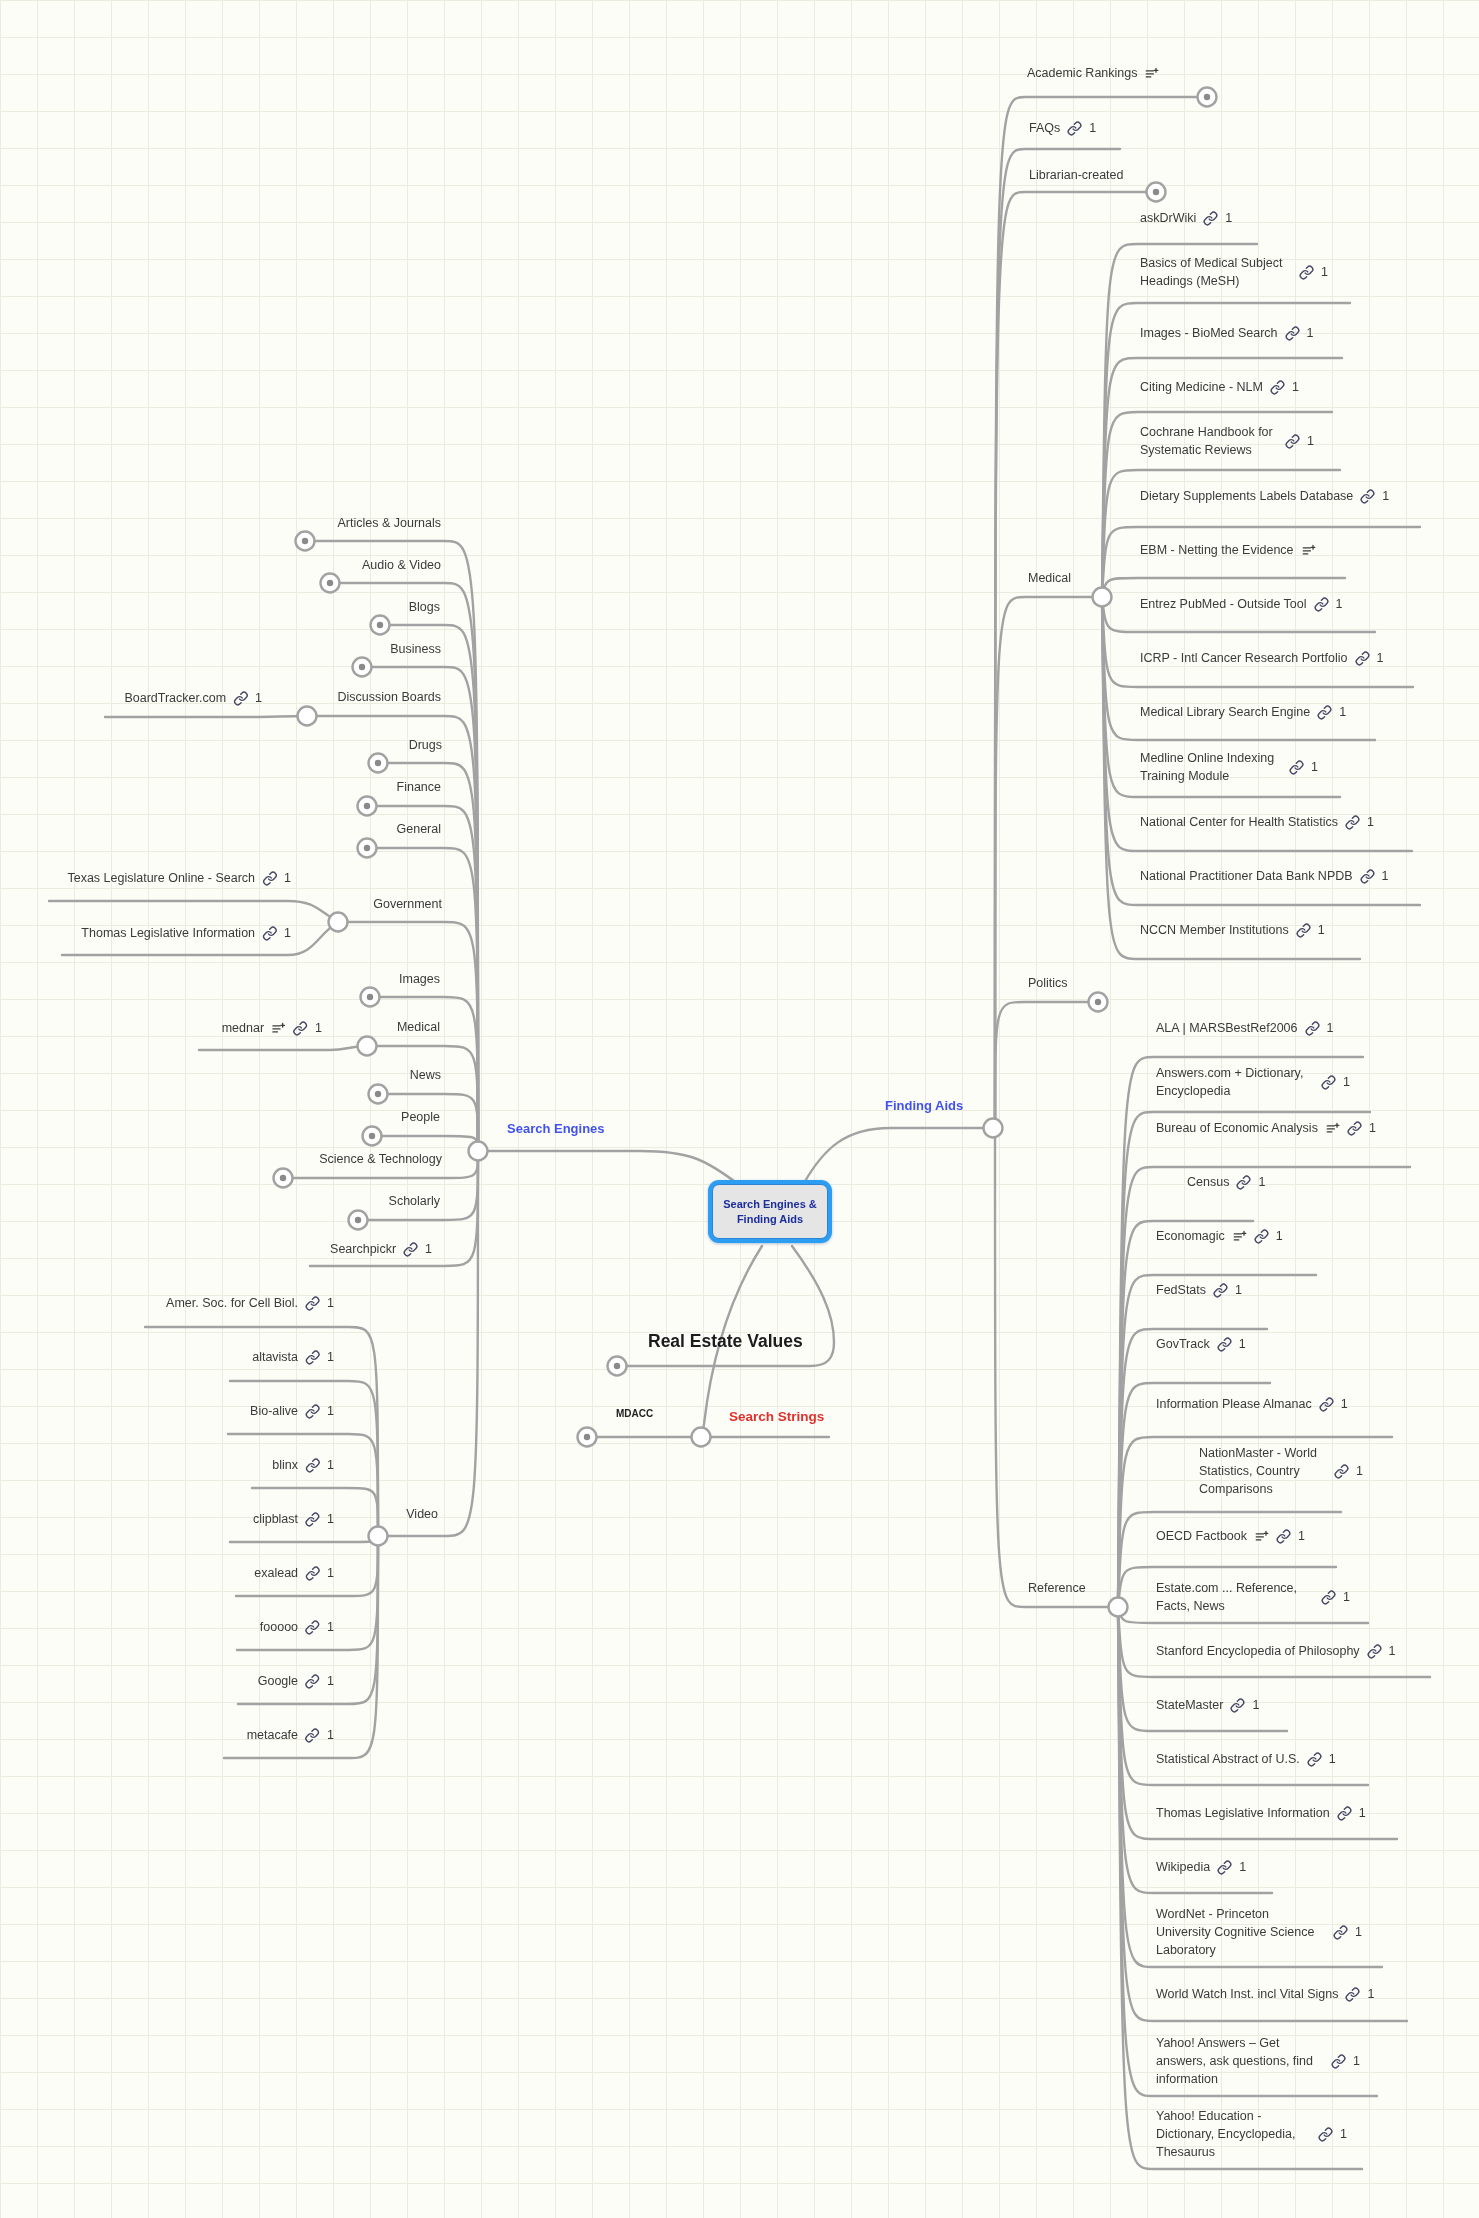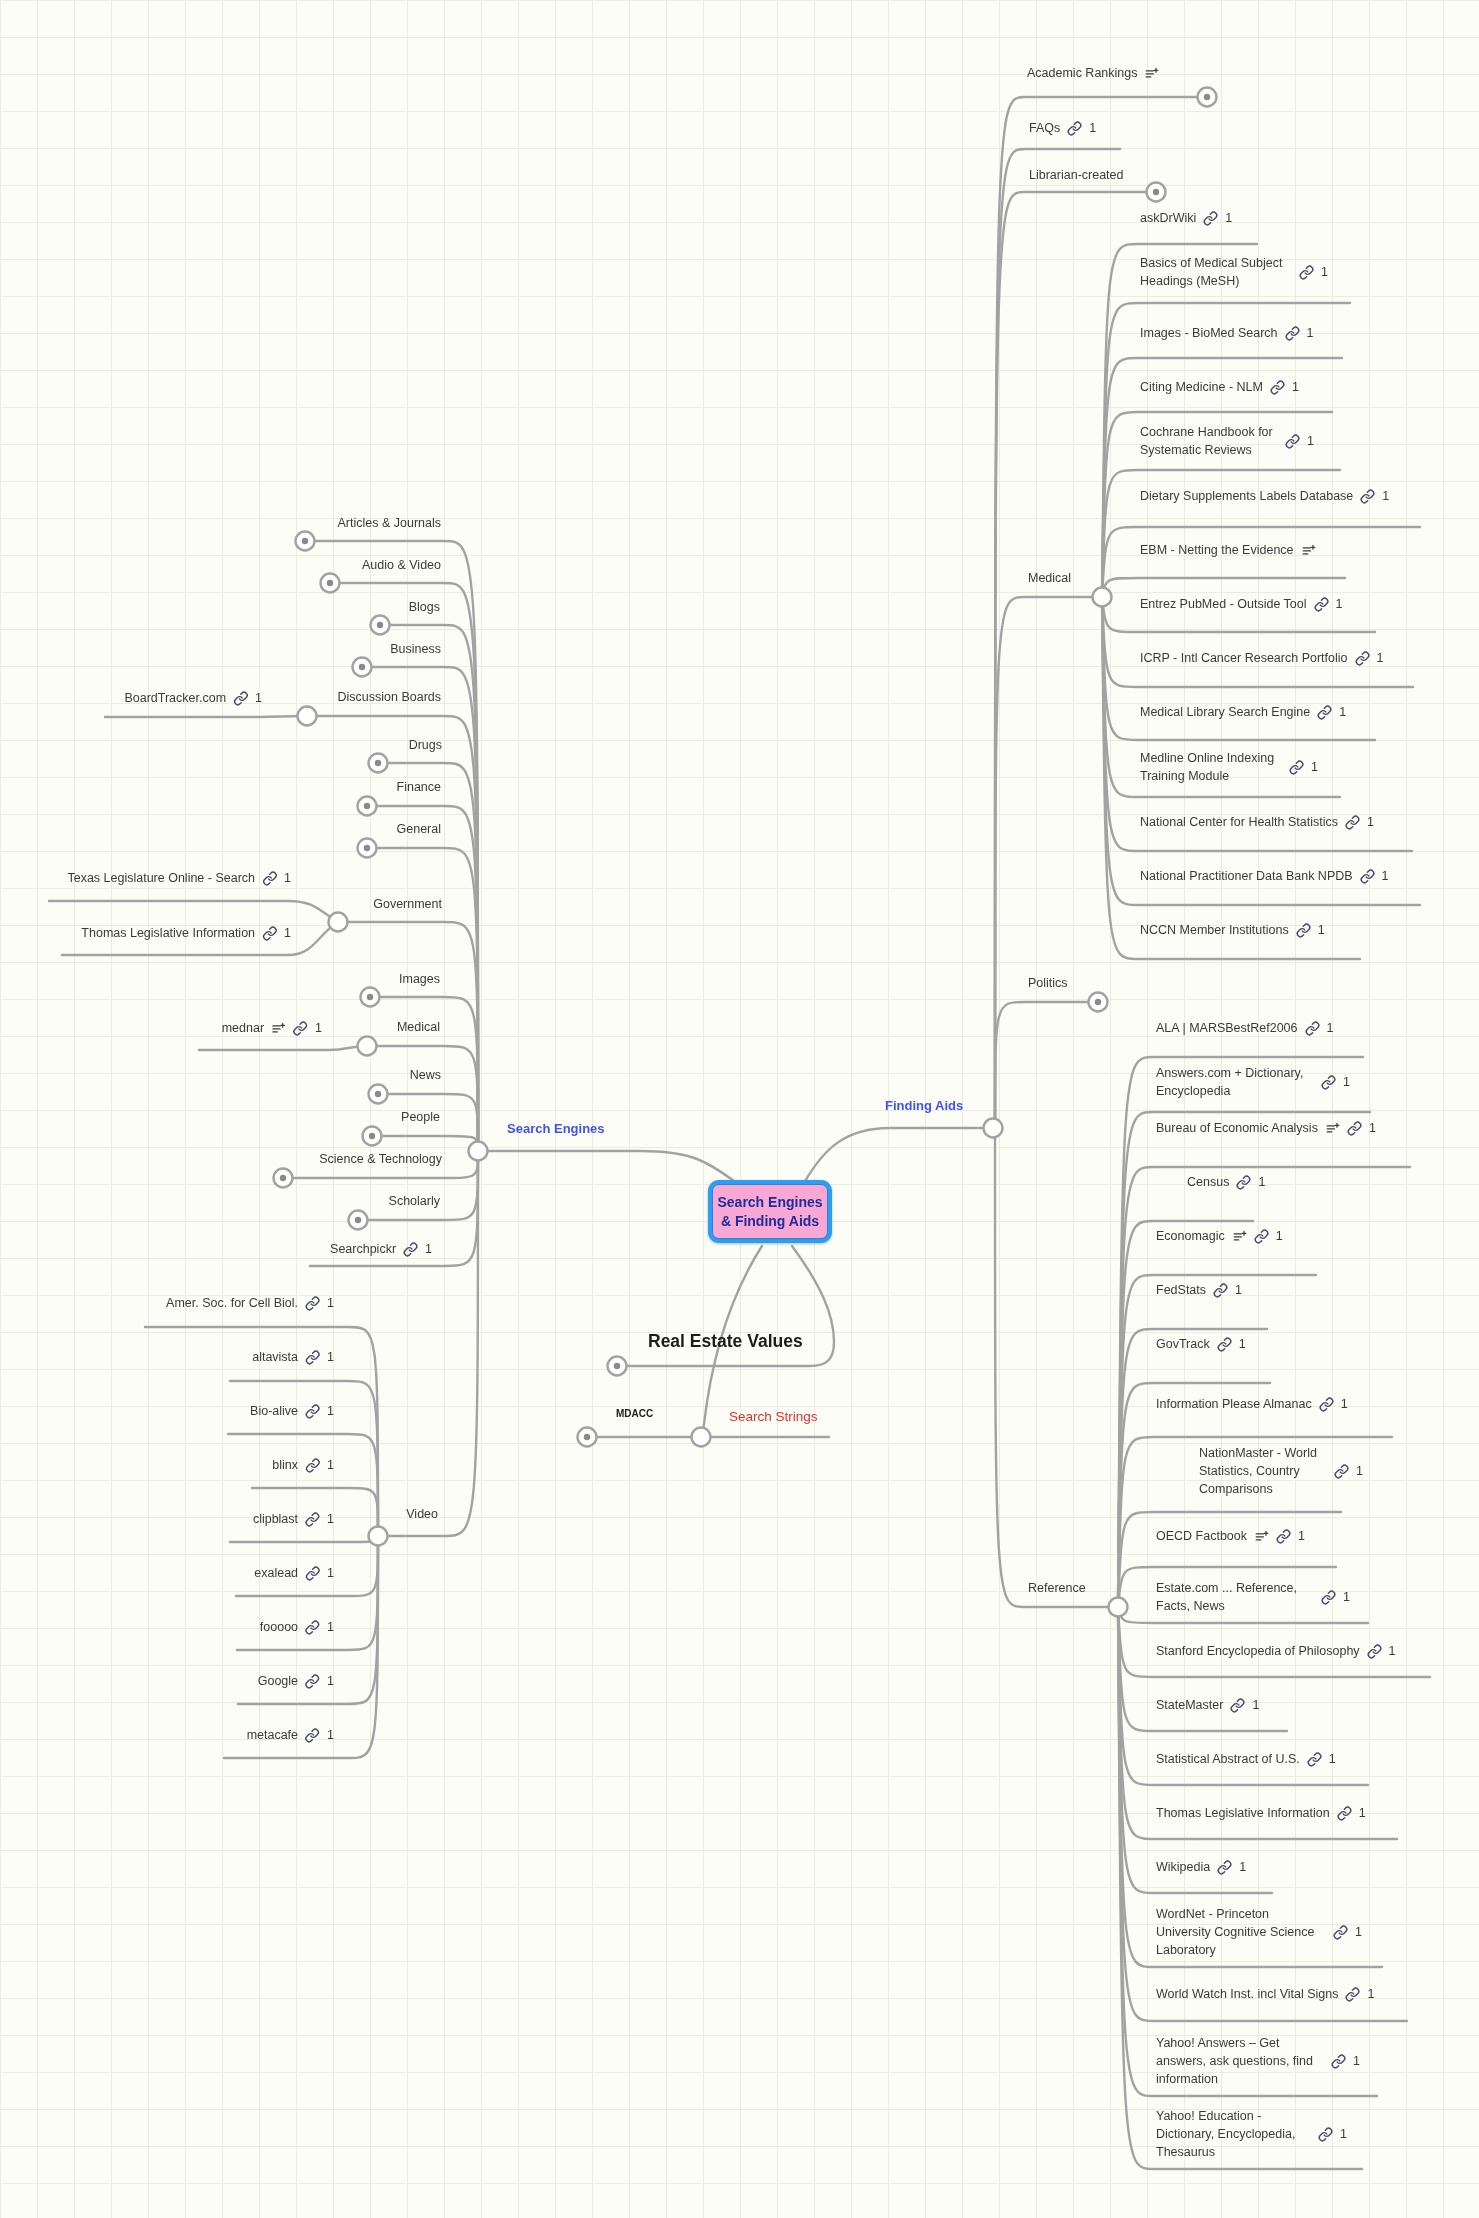--- a/index.html
+++ b/index.html
@@ -16,35 +16,35 @@
   svg.links path{fill:none;stroke:#a2a2a2;stroke-width:2.4;stroke-linecap:round;}
   svg.links circle.ring{fill:#ffffff;stroke:#a2a2a2;stroke-width:2.4;}
   svg.links circle.dot{fill:#8a8a8a;stroke:none;}
   .nodes{position:absolute;left:0;top:0;width:100%;height:100%;}
   .topic{
     position:absolute;display:flex;align-items:center;gap:7px;
     font-size:12.5px;color:#3a3a3a;line-height:1.44;white-space:nowrap;
   }
   .topic .t-label{display:inline-block;}
   .topic.blue{color:#4152f0;font-weight:bold;font-size:13px;}
-  .topic.red{color:#e2302c;font-weight:normal;font-size:13.5px;}
+  .topic.red{color:#e2302c;font-weight:bold;font-size:13.5px;}
   .topic.boldblack{color:#222;font-weight:bold;font-size:10px;}
   .topic.big{color:#1c1c1c;font-weight:bold;font-size:17.5px;}
   .topic .count{font-size:12.5px;color:#3a3a3a;font-weight:normal;}
   .topic .icon{display:inline-flex;}
   .topic .icon svg{display:block;}
   .root-node{
     position:absolute;left:708px;top:1180px;width:124px;height:63px;
     background:#2b9df3;border-radius:11px;padding:4px;box-sizing:border-box;
     box-shadow:0 1px 3px rgba(30,80,140,.35);
   }
   .root-inner{
-    width:100%;height:100%;background:#f9a8d4;border:1px solid #2f84cf;border-radius:7px;
+    width:100%;height:100%;background:#e5e5e5;border:1px solid #2f84cf;border-radius:7px;
     display:flex;align-items:center;justify-content:center;text-align:center;
-    font-weight:bold;font-size:14px;color:#1b2d9d;line-height:1.3;
+    font-weight:bold;font-size:11px;color:#1b2d9d;line-height:1.3;
     box-sizing:border-box;padding:2px;
   }
 </style>
 </head>
 <body>
 
 <div class="canvas">
 
   <svg class="links" width="1479" height="2218">
     <g>

